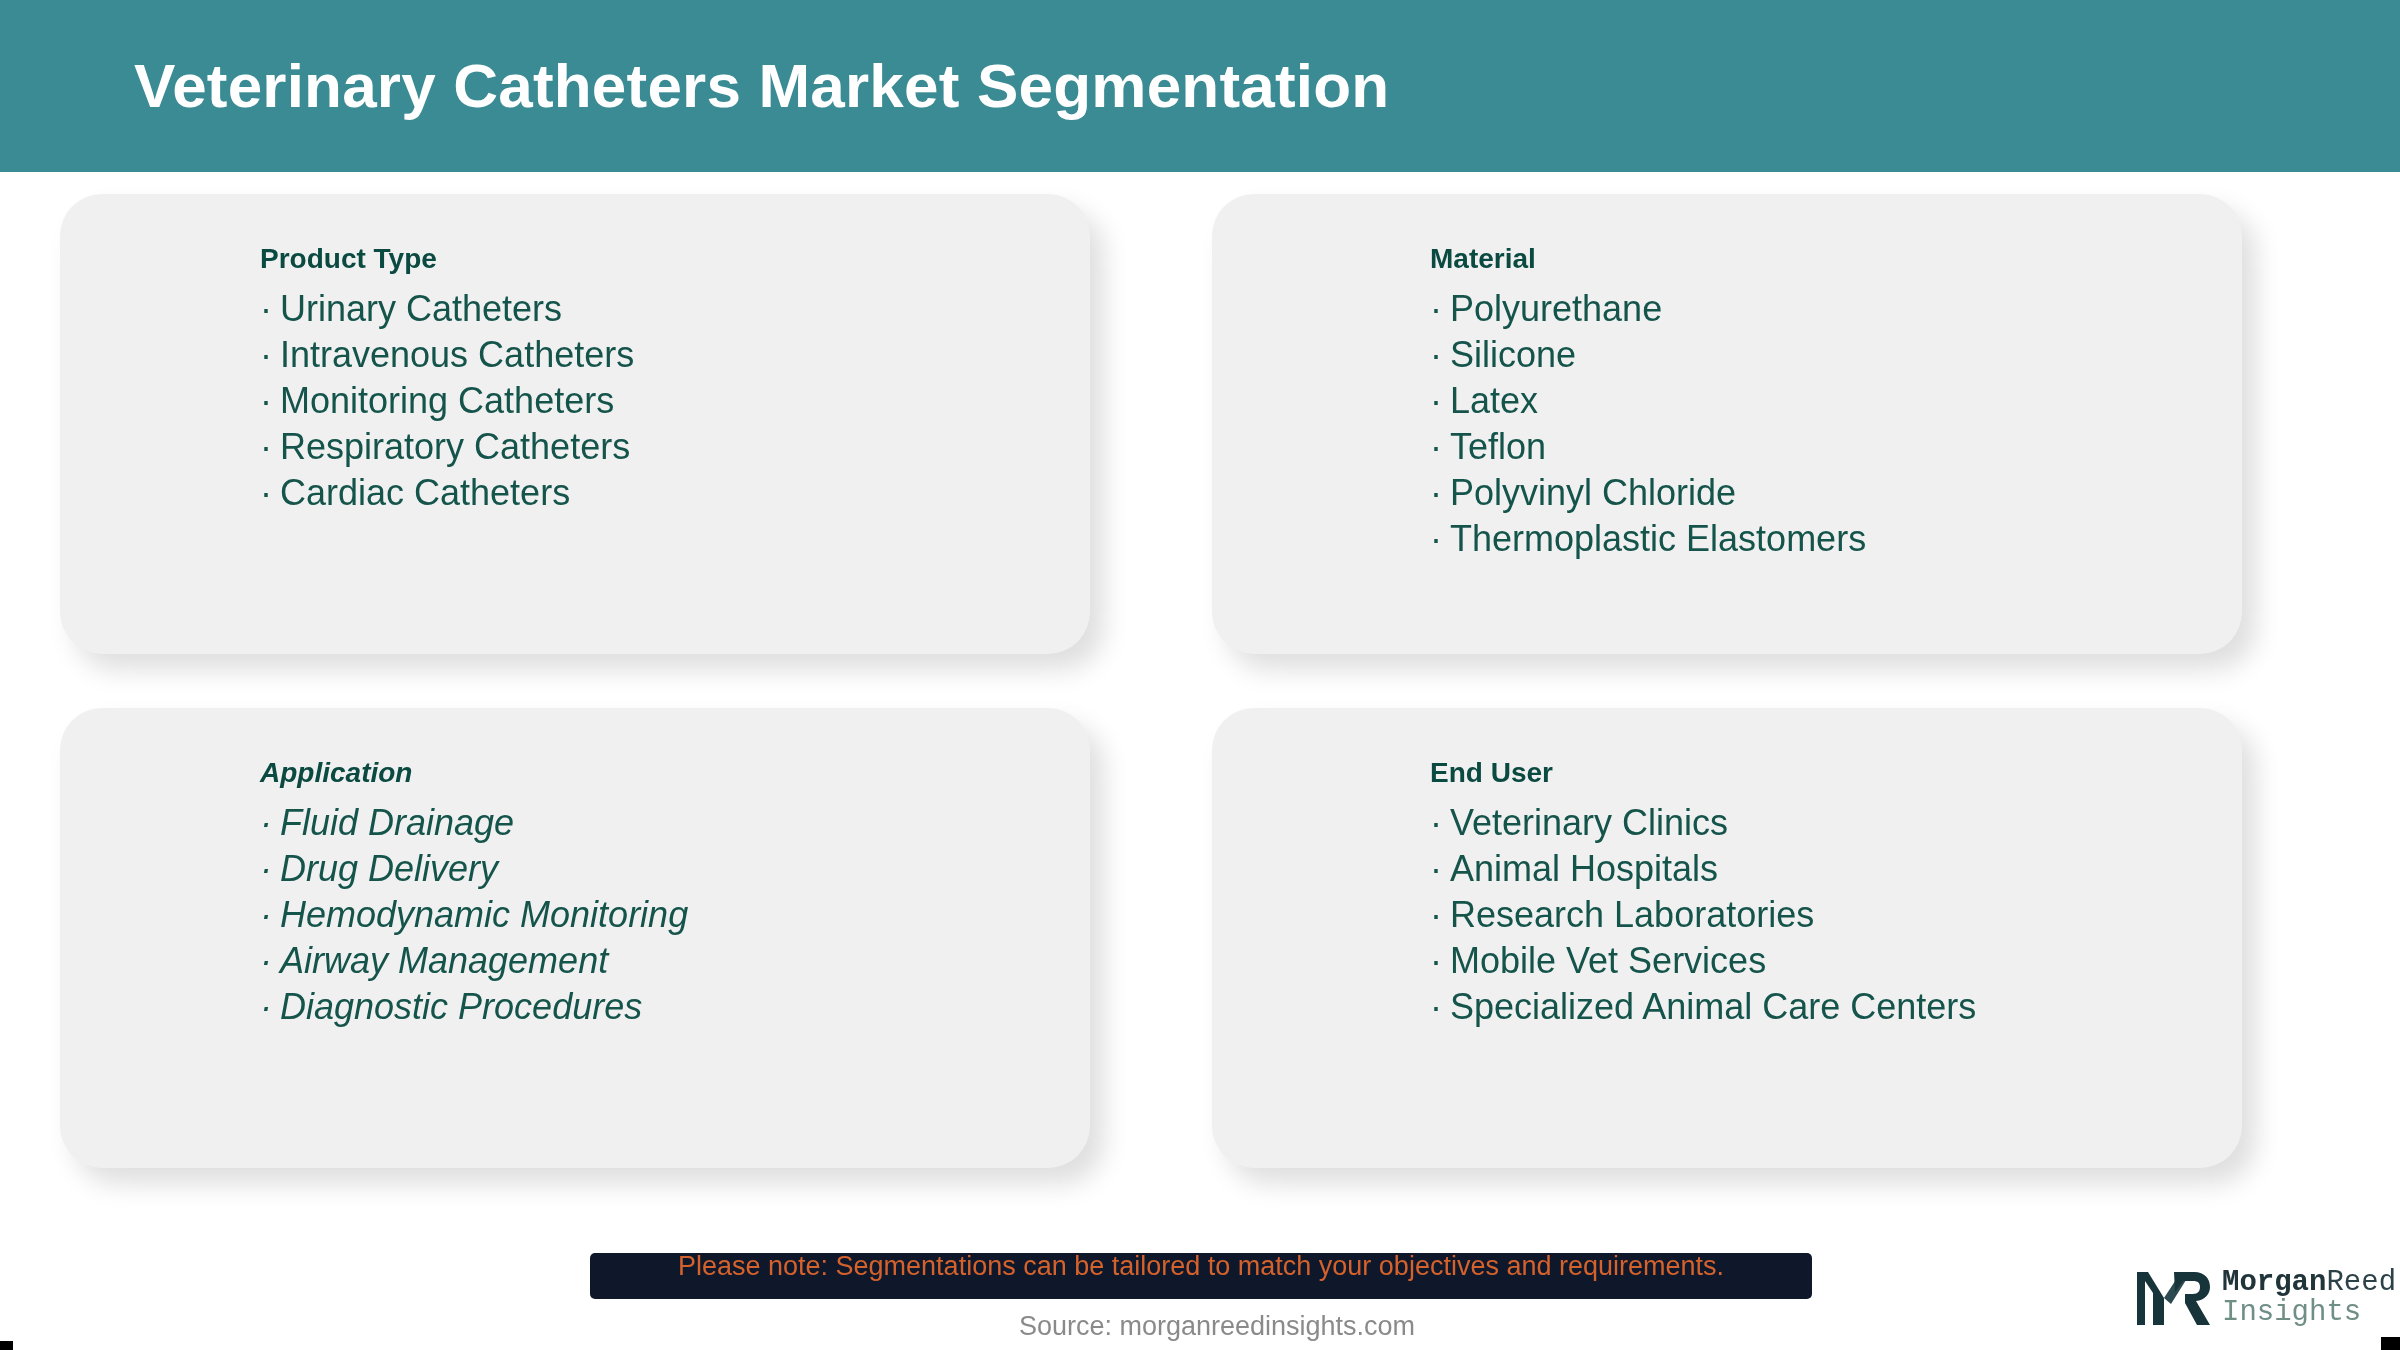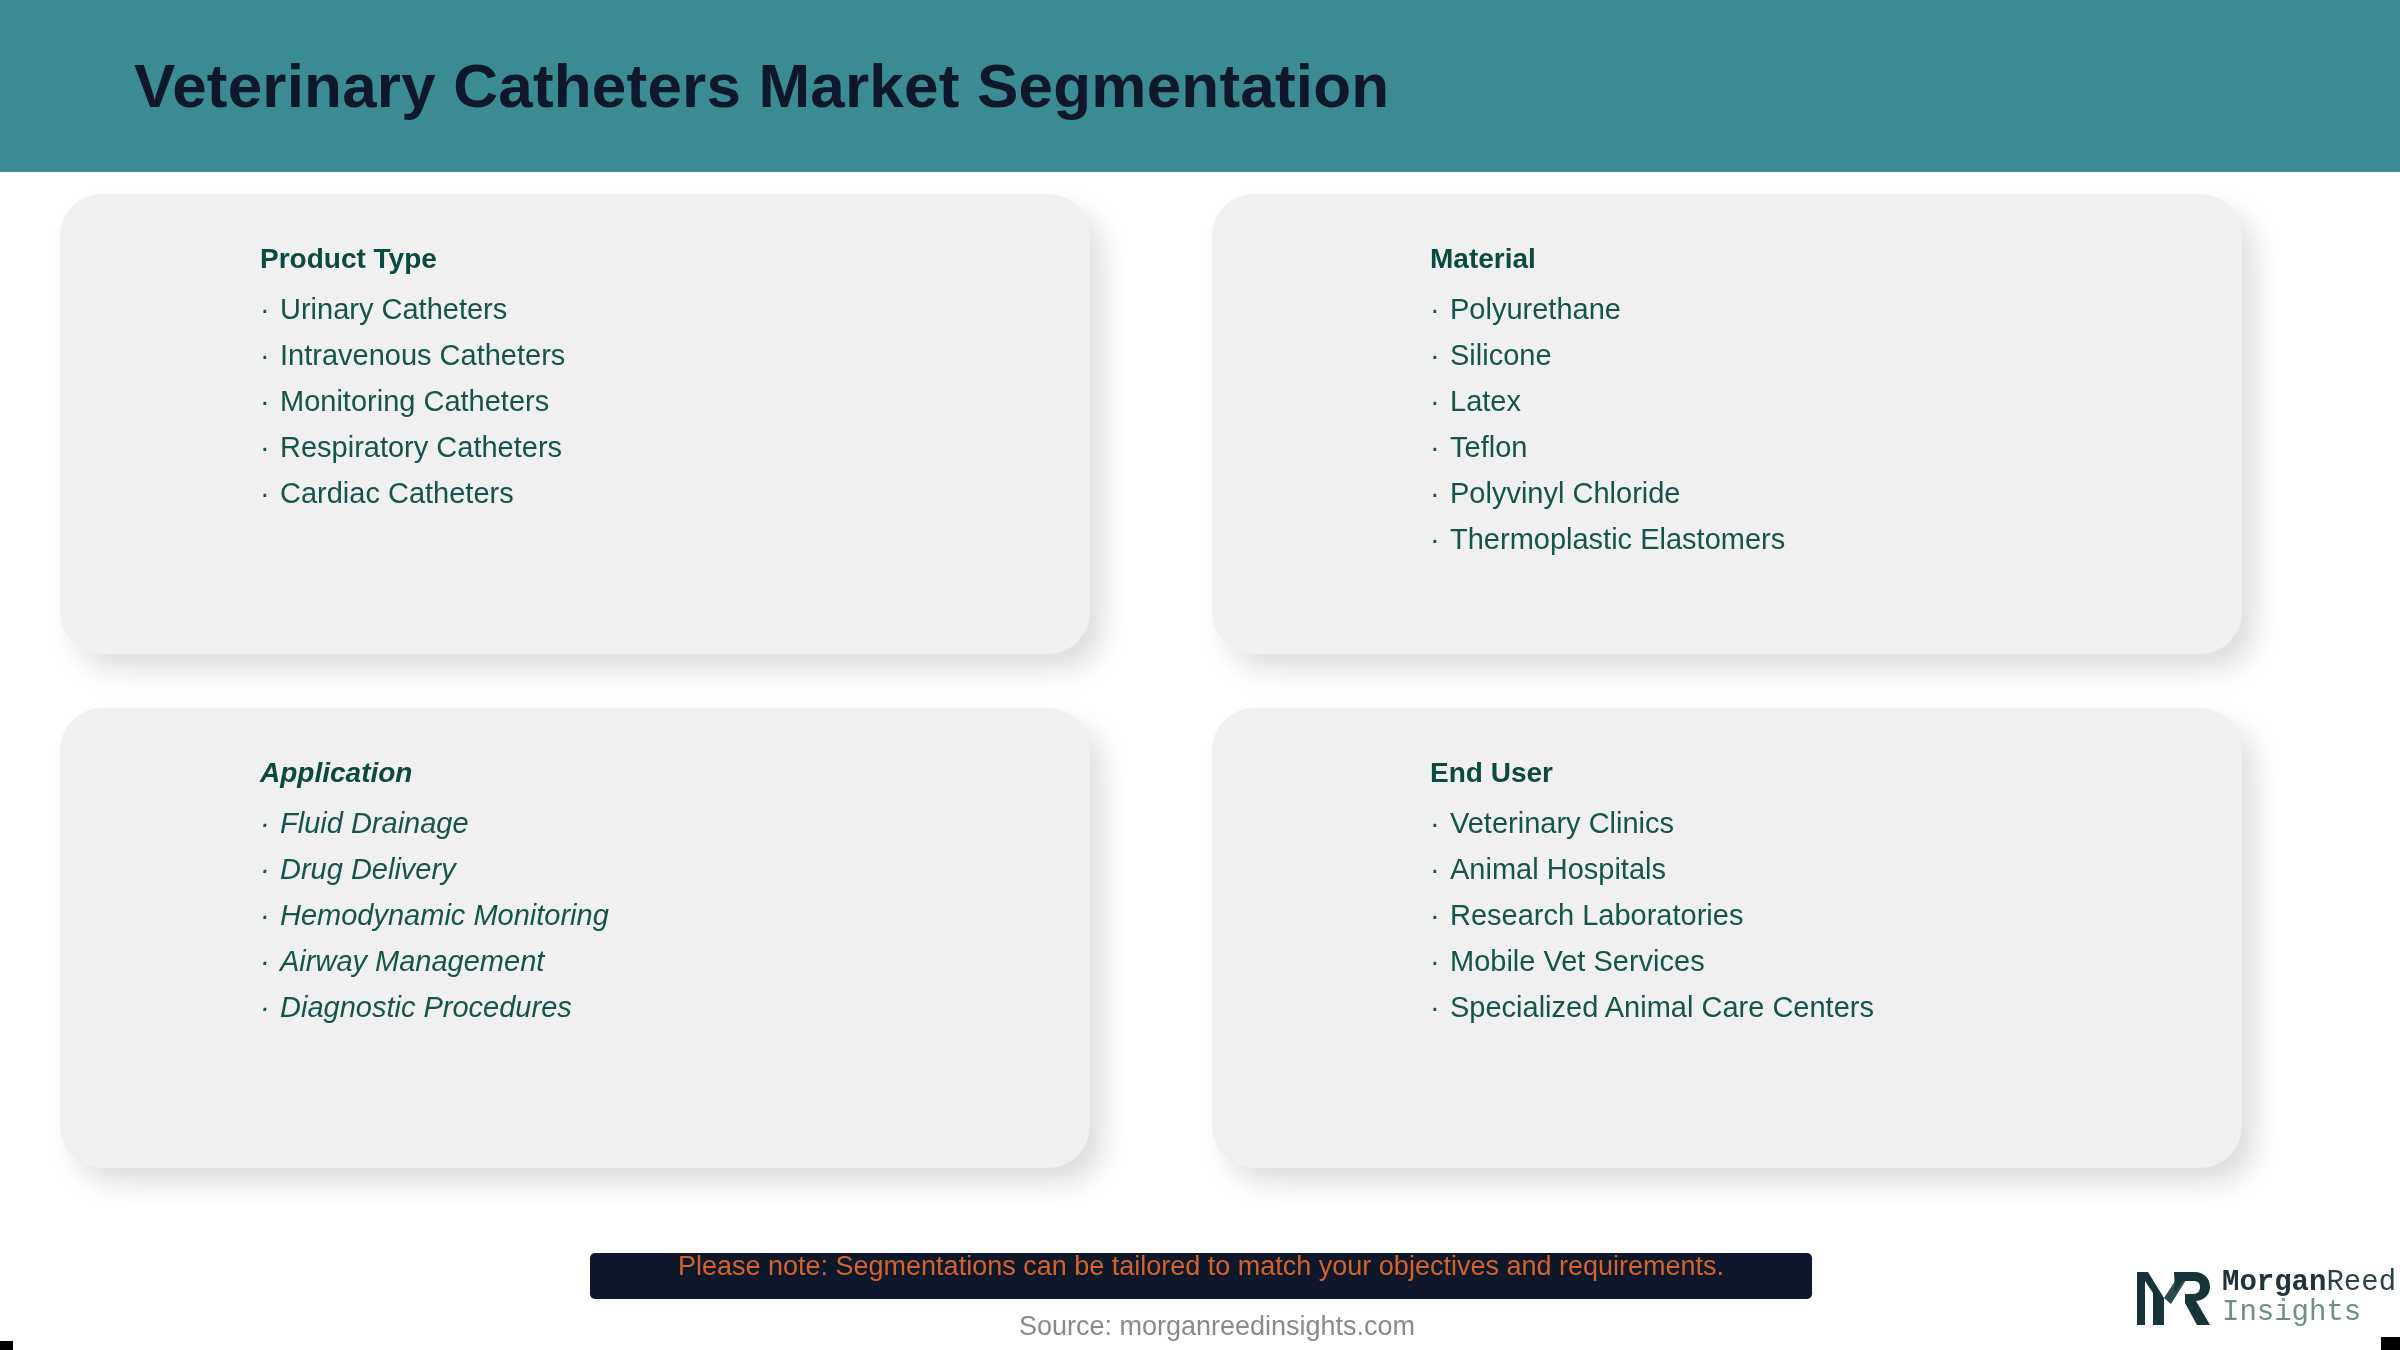--- a/index.html
+++ b/index.html
@@ -21,21 +21,21 @@
     left: 0;
     top: 0;
     width: 2400px;
     height: 172px;
     background: #3a8b93;
     box-sizing: border-box;
     display: flex;
     align-items: center;
   }
   .header-title {
-    color: #0f172a;
+    color: #ffffff;
     font-size: 62px;
     font-weight: bold;
     letter-spacing: 0.2px;
     margin-left: 134px;
     line-height: 1.05;
     white-space: nowrap;
   }
   .corner-notch {
     position: absolute;
     left: 0;
@@ -75,21 +75,21 @@
     line-height: 1.2;
     white-space: nowrap;
   }
   .card-list {
     list-style: none;
     margin: 0;
     padding: 0;
   }
   .card-list li {
     color: #14544b;
-    font-size: 29px;
+    font-size: 36px;
     line-height: 46px;
     white-space: nowrap;
     font-weight: 400;
   }
   .card-list li .bullet-dot {
     display: inline-block;
     width: 20px;
     color: #14544b;
   }
 

